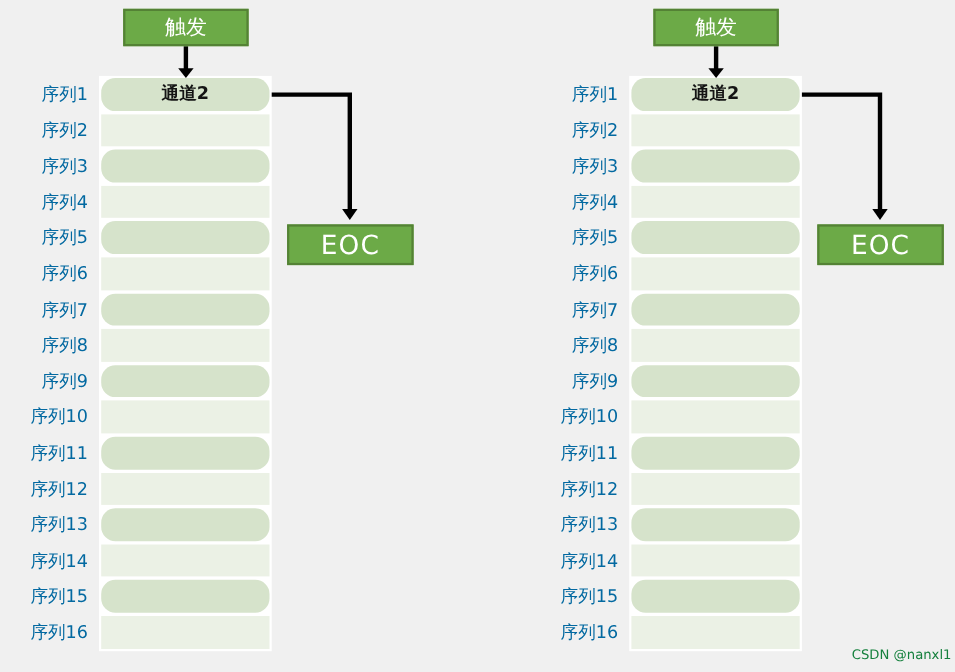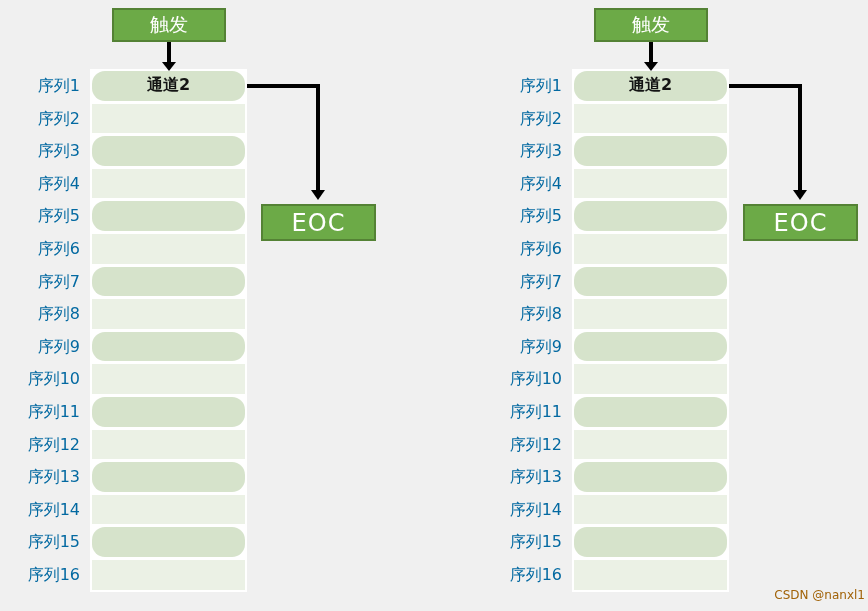--- a/index.html
+++ b/index.html
@@ -40,21 +40,21 @@
   }
   .row-cell { position:absolute; left:92px; width:153px; height:29.6px; }
   .row-cell.dark  { background:#d6e3cb;border-radius:13px; }
   .row-cell.light { background:#ebf1e5; }
   .row-cell.channel {
     display:flex; align-items:center; justify-content:center;
     font-weight:bold; font-size:16px; color:#141414;
   }
   .watermark {
     position:absolute; right:3px; top:588px;
-    font-size:12px; color:#a16207;
+    font-size:12px; color:#15803d;
   }
 </style>
 </head>
 <body>
 
 <div class="diagram left">
   <div class="table-bg"></div>
   <div>
       <div class="row-label" style="top: 71px;">序列1</div>
       <div class="row-cell dark channel" style="top: 71px;">通道2</div>

